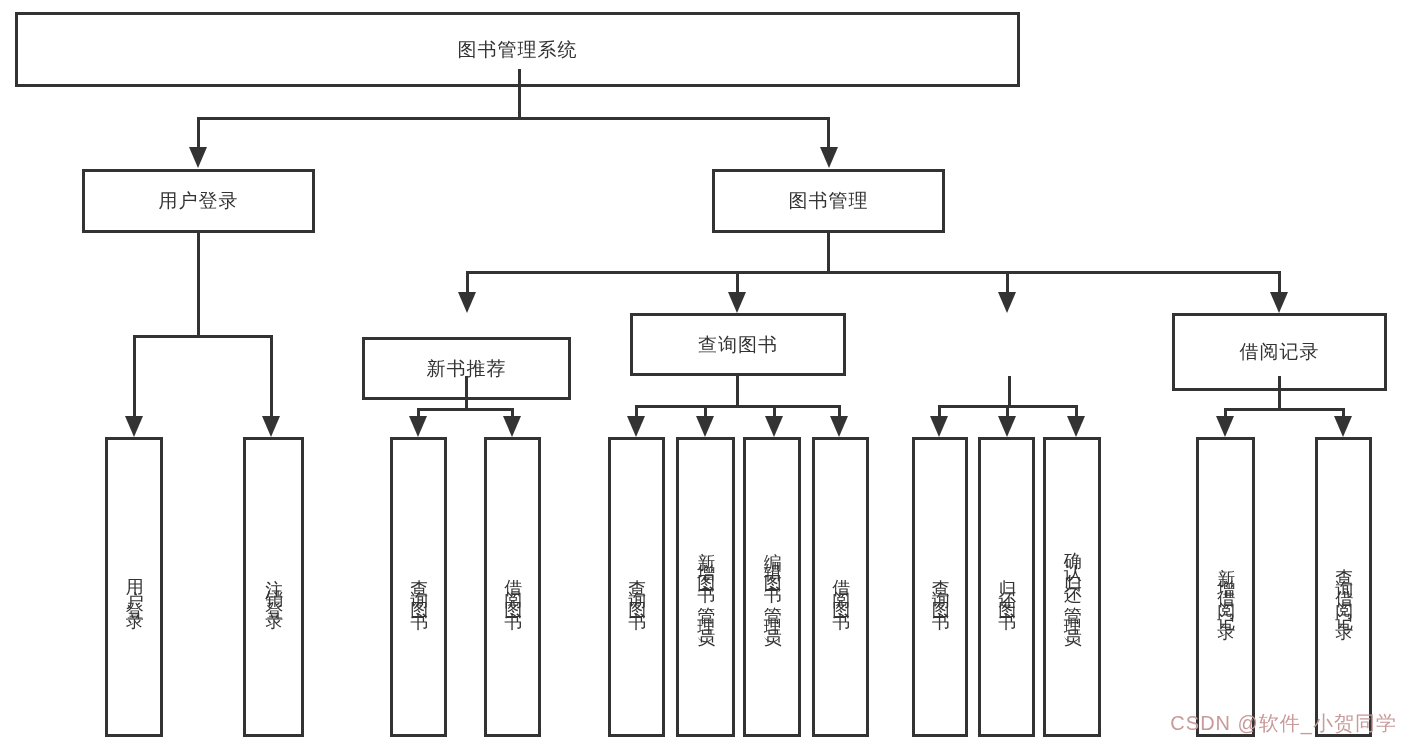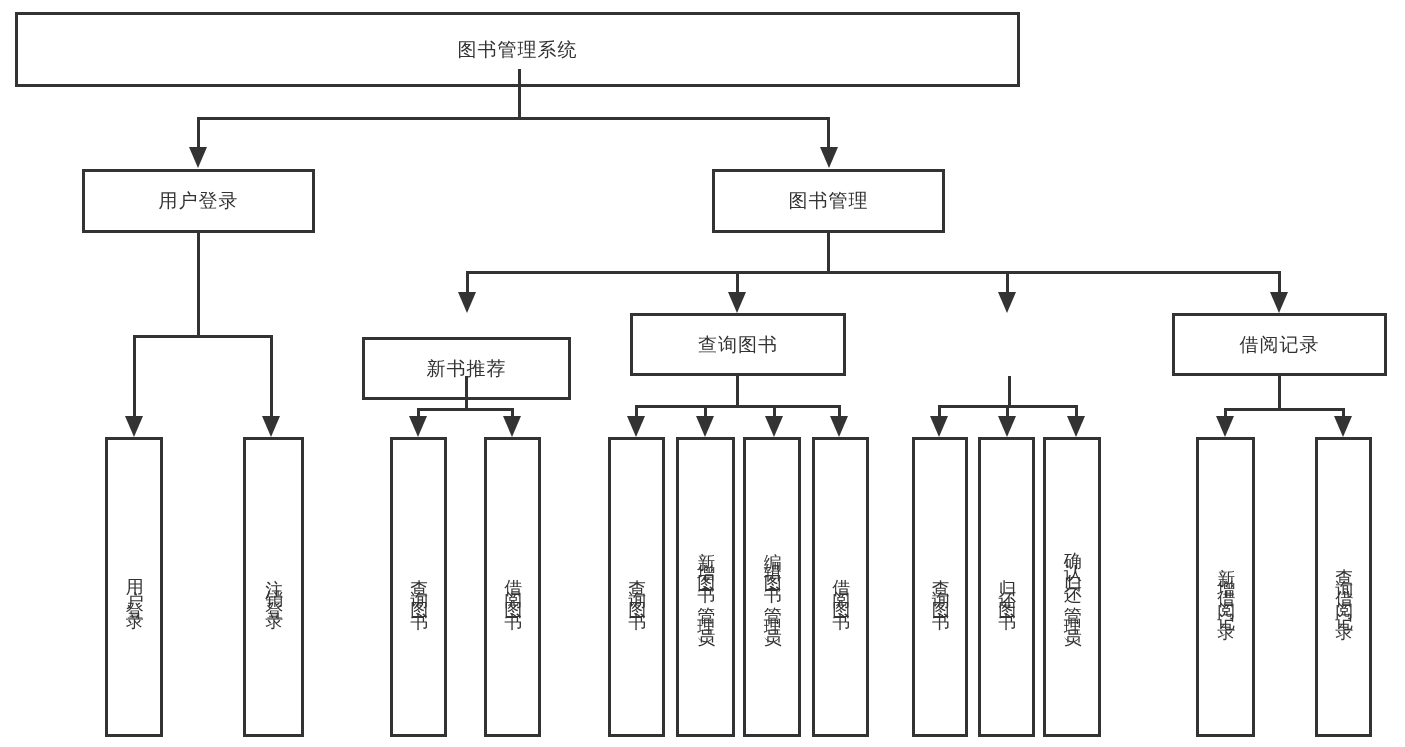--- a/index.html
+++ b/index.html
@@ -96,21 +96,21 @@
   <div class="arrow" style="left:998px;top:292px;"></div>
   <div class="vline" style="left:1278px;top:271px;height:24px;"></div>
   <div class="arrow" style="left:1270px;top:292px;"></div>
 
   <div class="box" style="left:362px;top:313px;width:209px;height:63px;margin-top:24px;">
     <span>新书推荐</span>
   </div>
   <div class="box" style="left:630px;top:313px;width:216px;height:63px;">
     <span>查询图书</span>
   </div>
-  <div class="box" style="left:1172px;top:313px;width:215px;height:63px;">
+  <div class="box" style="left:1172px;top:313px;width:215px;height:78px;">
     <span>借阅记录</span>
   </div>
 
   <div class="vline" style="left:465px;top:376px;height:32px;"></div>
   <div class="hline" style="left:417px;top:408px;width:97px;"></div>
   <div class="vline" style="left:417px;top:408px;height:10px;"></div>
   <div class="arrow" style="left:409px;top:416px;"></div>
   <div class="vline" style="left:511px;top:408px;height:10px;"></div>
   <div class="arrow" style="left:503px;top:416px;"></div>
 
@@ -178,14 +178,15 @@
     <span class="vtext">确认归还（管理员）</span>
   </div>
 
   <div class="leaf" style="left:1196px;top:437px;width:59px;height:300px;">
     <span class="vtext">新增借阅记录</span>
   </div>
   <div class="leaf" style="left:1315px;top:437px;width:57px;height:300px;">
     <span class="vtext">查询借阅记录</span>
   </div>
 
+  <div class="watermark">CSDN @软件_小贺同学</div>
 
 </div>
 
 </body></html>

